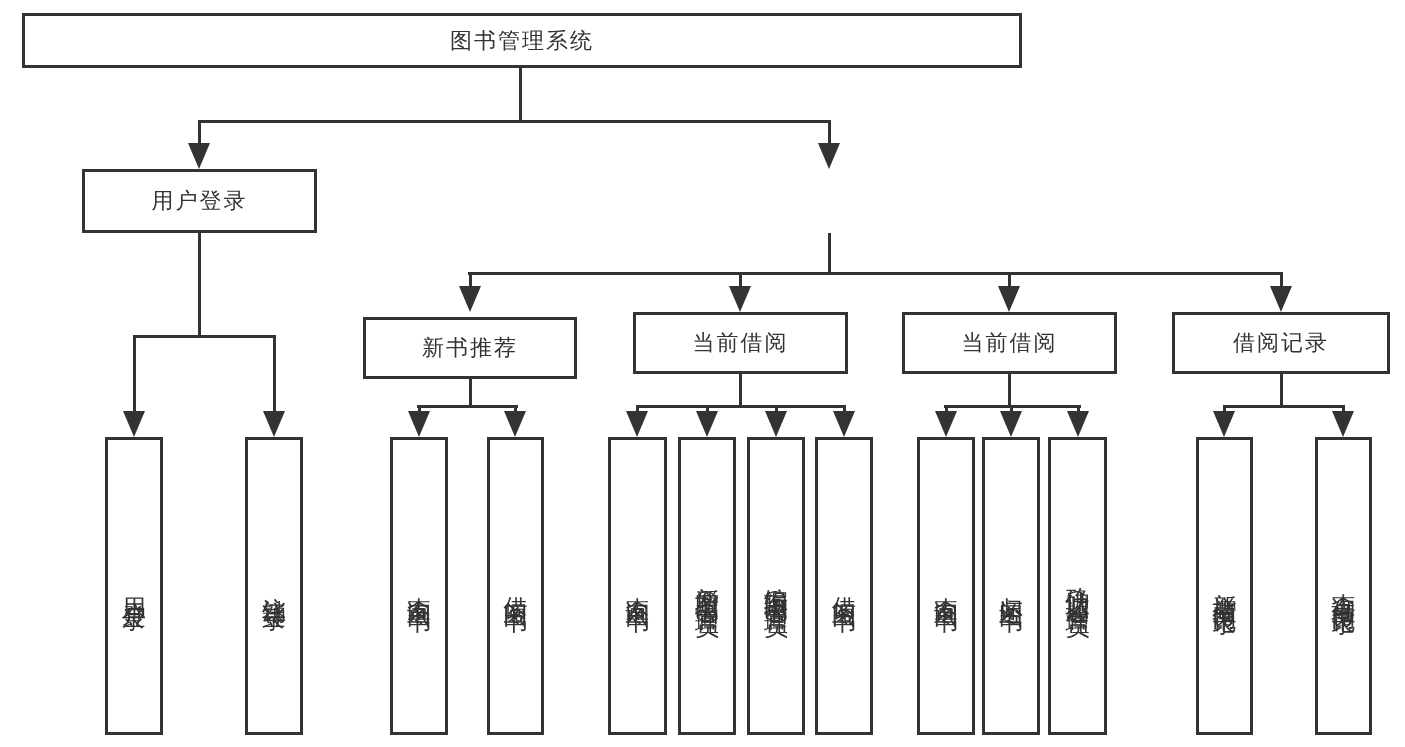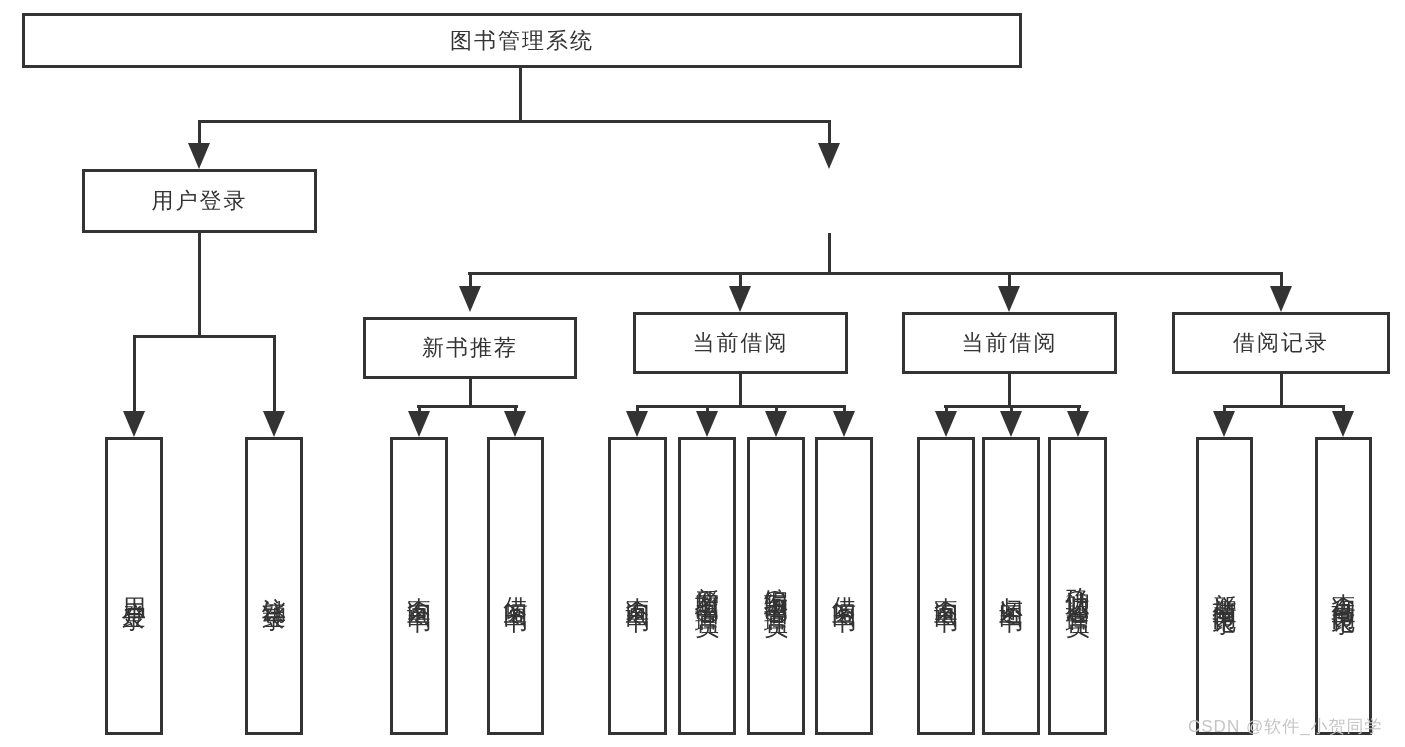--- a/index.html
+++ b/index.html
@@ -179,15 +179,14 @@
     <span class="vtext">确认归还（管理员）</span>
   </div>
 
   <div class="box vbox" style="left:1196px;width:57px">
     <span class="vtext">新增借阅记录</span>
   </div>
   <div class="box vbox" style="left:1315px;width:57px">
     <span class="vtext">查询借阅记录</span>
   </div>
 
-  <div class="watermark">CSDN @软件_小贺同学</div>
 
 </div>
 
 </body></html>

